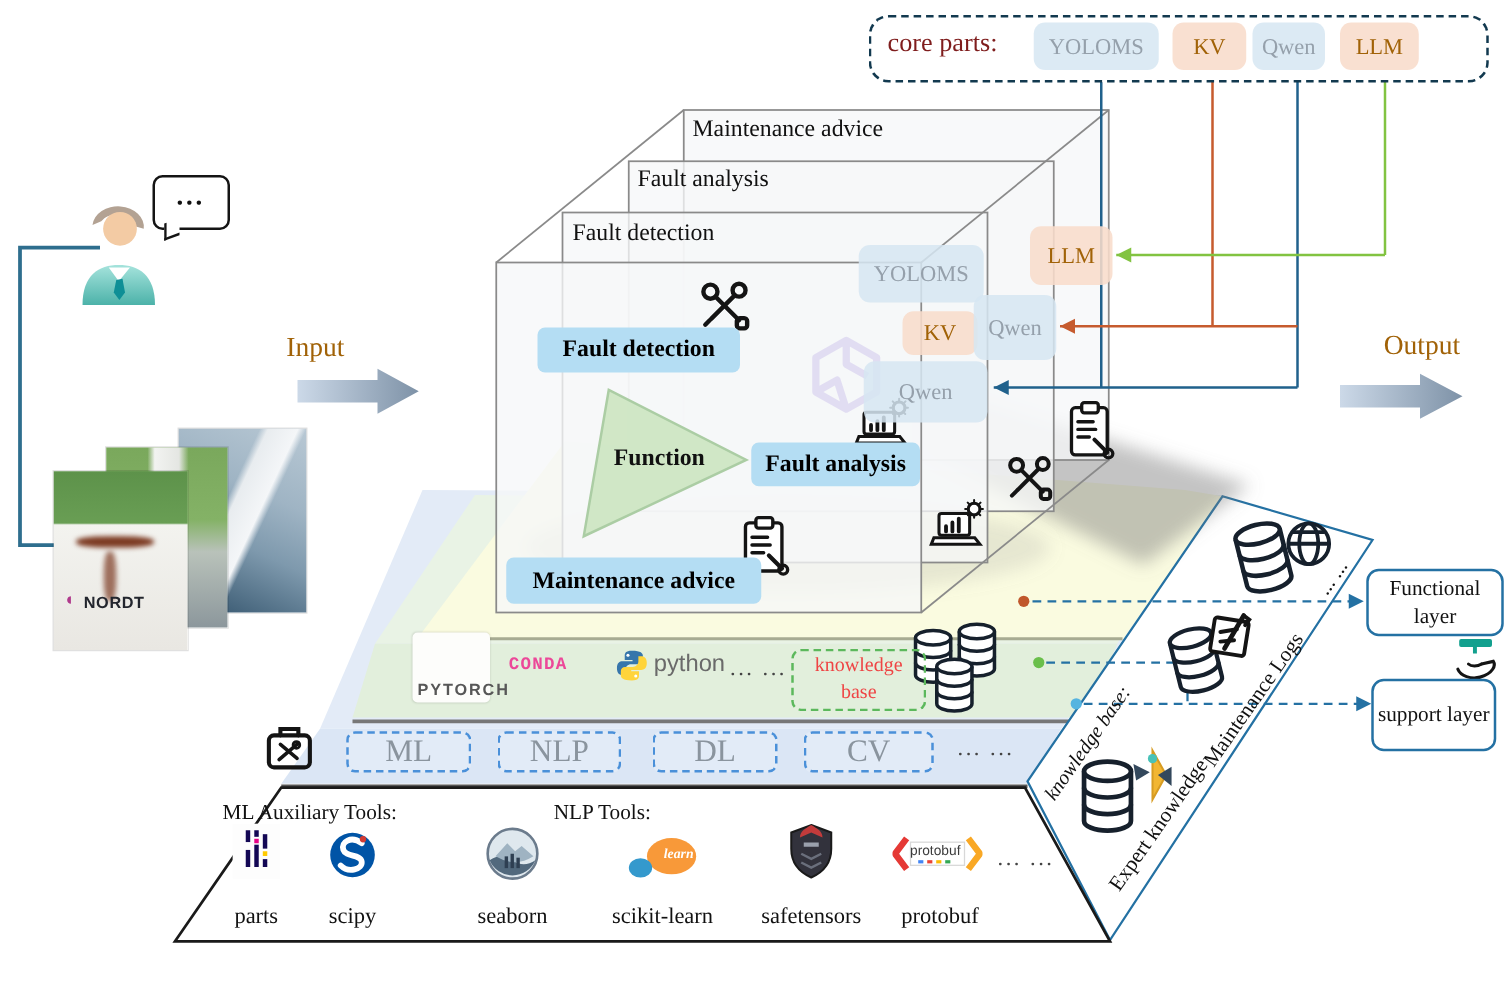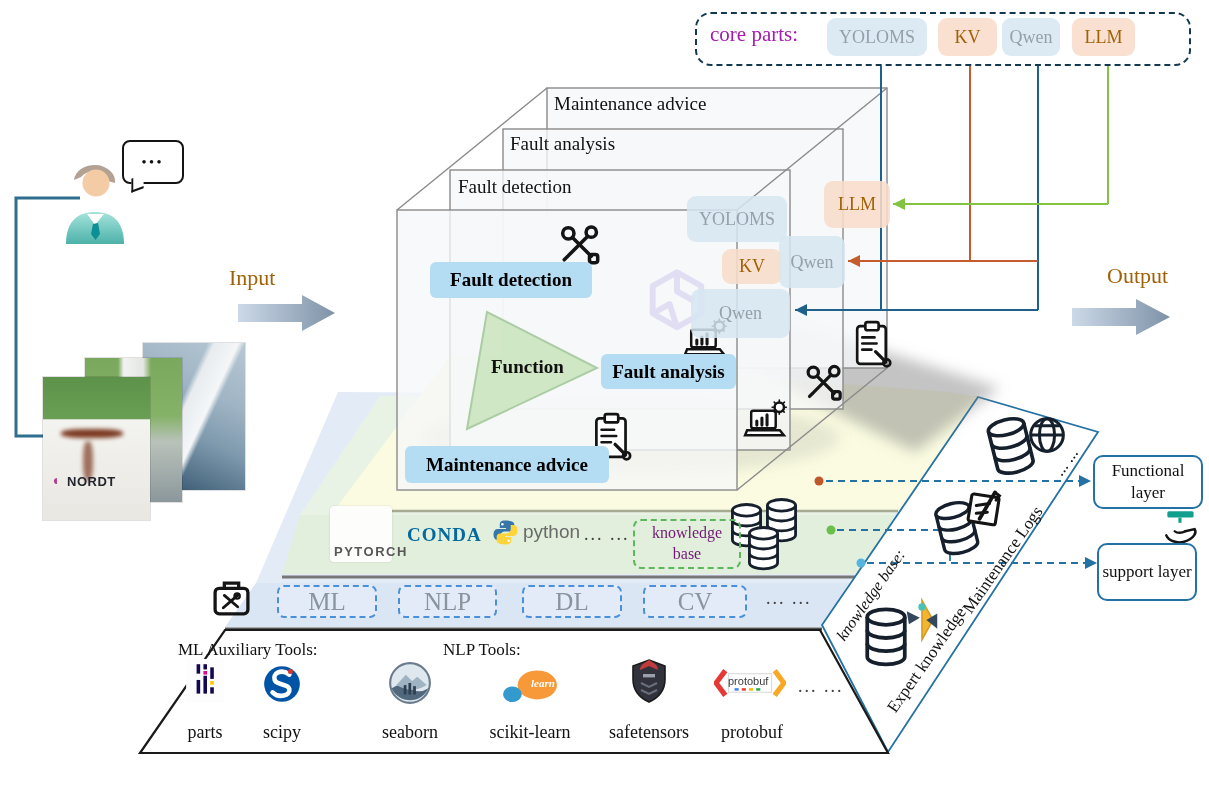--- a/index.html
+++ b/index.html
@@ -9,41 +9,41 @@
   .abs{position:absolute;z-index:2}
   .tag{position:absolute;z-index:2;display:flex;align-items:center;justify-content:center;
        border-radius:9px;font-size:18px;color:#95a0ab;background:rgba(214,230,242,.85)}
   .tag.peach{background:rgba(248,220,203,.88);color:#a16207}
   .blabel{position:absolute;z-index:3;background:#b4ddf3;border-radius:6px;display:flex;
           align-items:center;justify-content:center;font-weight:bold;font-size:19px;color:#000}
   .bandtitle{position:absolute;z-index:2;font-size:19px;color:#111;white-space:nowrap}
   .dashbox{position:absolute;z-index:2;border:2px dashed #4a90d9;border-radius:7px;display:flex;
            align-items:center;justify-content:center;font-size:25px;color:#8a949e;background:rgba(255,255,255,.2)}
   .kb{position:absolute;z-index:2;border:2px dashed #5cb85c;border-radius:8px;text-align:center;
-      font-size:16px;color:#701a75;line-height:1.3;padding-top:2px}
+      font-size:16px;color:#ef4444;line-height:1.3;padding-top:2px}
   .layerbox{position:absolute;z-index:3;border:2px solid #2471a3;border-radius:10px;background:#fff;
             display:flex;align-items:center;justify-content:center;text-align:center;font-size:17px;
             line-height:1.3;color:#111}
   .rot{position:absolute;z-index:3;transform:translate(-50%,-50%) rotate(-55deg);
        white-space:nowrap;font-size:17px;color:#111}
   .rot.it{font-style:italic;font-size:16px}
   .toollabel{position:absolute;z-index:2;font-size:18px;color:#111;text-align:center;white-space:nowrap}
   .dots{position:absolute;z-index:2;color:#444;font-size:18px;letter-spacing:2px;white-space:nowrap}
   .iotext{position:absolute;z-index:2;font-size:22px;color:#a16207}
-  .coretext{position:absolute;z-index:3;font-size:21px;color:#a21caf}
+  .coretext{position:absolute;z-index:3;font-size:21px;color:#7f1d1d}
   .header{position:absolute;z-index:2;font-size:17px;color:#111;white-space:nowrap}
   .photo{position:absolute;z-index:2;box-shadow:0 0 0 1px rgba(0,0,0,.12)}
   .bubble{position:absolute;z-index:2;border:2.5px solid #141414;border-radius:8px;background:#fff;
           display:flex;align-items:center;justify-content:center;font-size:13px;letter-spacing:3px;font-weight:bold}
   .bubble-tail{position:absolute;z-index:3;width:11px;height:11px;background:#fff;
                border-left:2.5px solid #141414;border-bottom:2.5px solid #141414;transform:rotate(-20deg) skewX(-20deg)}
   .corebox{position:absolute;z-index:2;border:2.5px dashed #12394f;border-radius:16px;background:#fff}
   .logo-text-py{font-family:"Liberation Sans",sans-serif;font-weight:bold;font-size:13px;
                 letter-spacing:1.5px;color:#575757}
-  .conda{font-family:Liberation Serif, serif;font-weight:bold;font-size:19px;color:#0369a1;letter-spacing:1px}
+  .conda{font-family:Liberation Mono, monospace;font-weight:bold;font-size:14px;color:#ec4899;letter-spacing:1px}
   .pytext{font-family:"Liberation Sans",sans-serif;font-size:19px;color:#6a6a6a}
   .damage{position:absolute;background:#7c3a22;filter:blur(2px);border-radius:40%}
   .nordt{position:absolute;font-family:"Liberation Sans",sans-serif;font-weight:bold;color:#23262e;
          font-size:13px;letter-spacing:.5px}
   .learncur{position:absolute;z-index:3;font-style:italic;font-weight:bold;color:#fff;font-size:11px}
   .prototext{position:absolute;z-index:3;font-family:"Liberation Sans",sans-serif;font-size:11px;color:#3c3c3c}
 </style>
 </head>
 <body>
 

